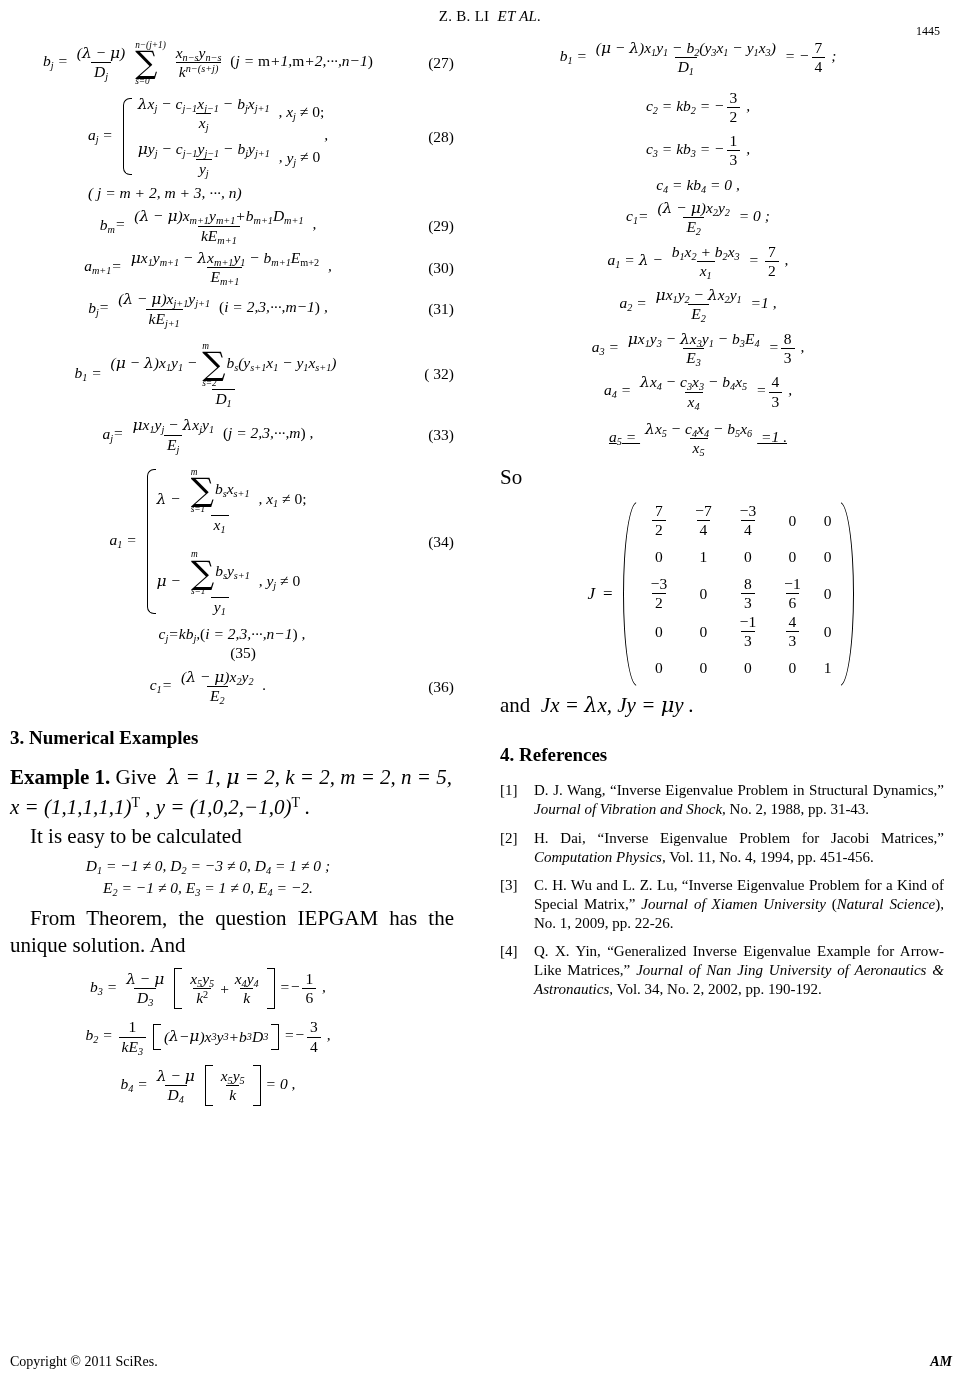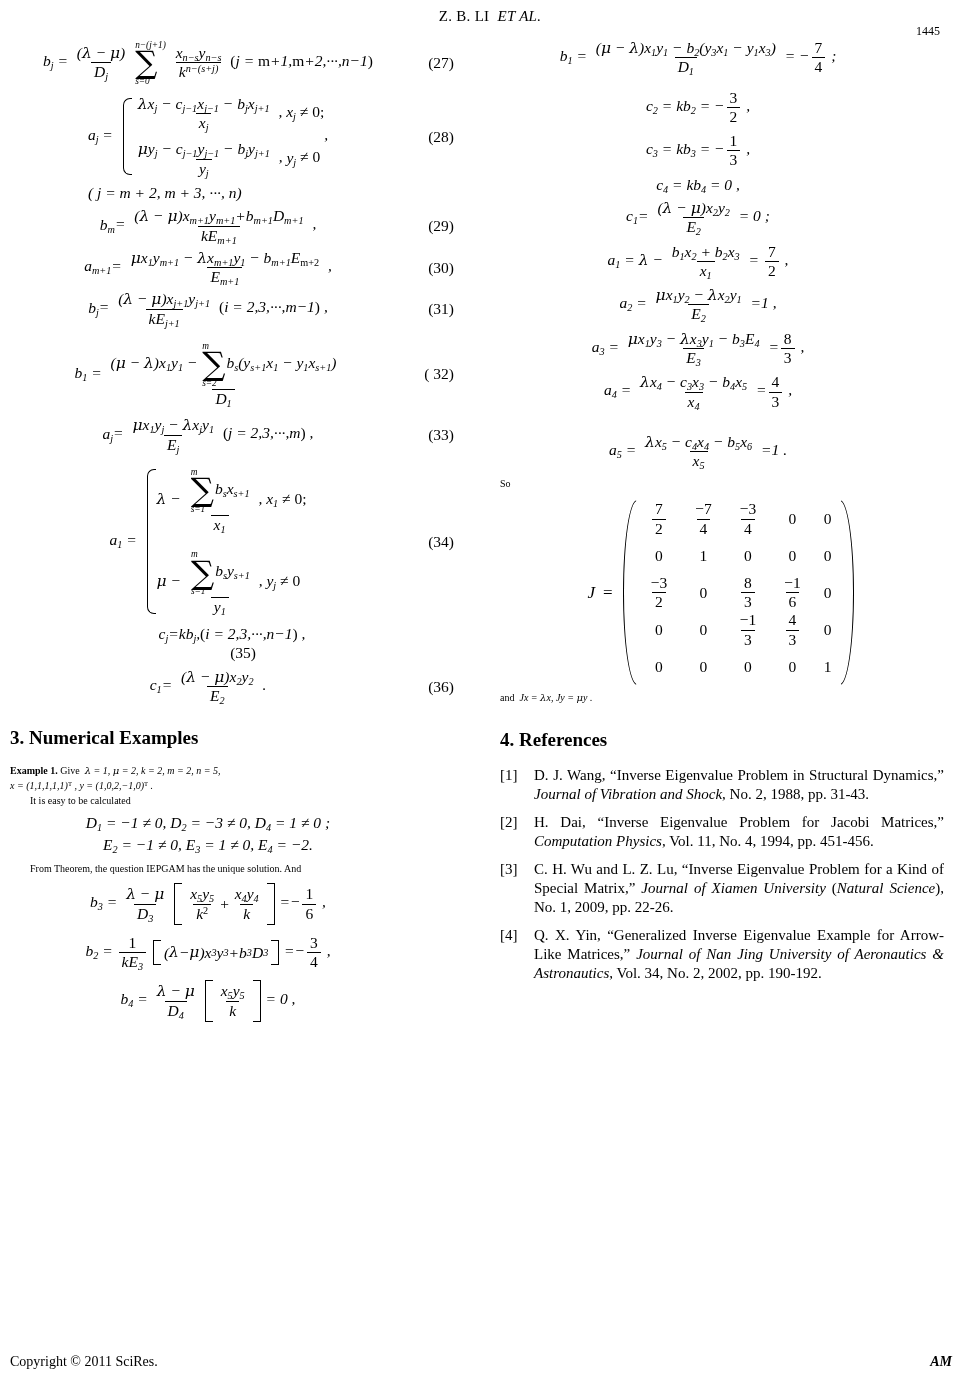--- a/index.html
+++ b/index.html
@@ -186,21 +186,21 @@
 
   
   h2.sec {
     font-size: 19px;
     font-weight: bold;
     margin: 22px 0 14px 0;
     font-family: "Liberation Serif", "DejaVu Serif", serif;
   }
   p.body {
     margin: 0 0 2px 0;
-    font-size: 10px;
+    font-size: 21px;
     text-align: justify;
     line-height: 1.3;
   }
   p.body.indent { text-indent: 20px; }
   .b { font-weight: bold; }
 
   
   .matrix-eq {
     display: flex;
     align-items: center;
@@ -716,21 +716,21 @@
             </span>
           =<span class="frac">
               <span class="num neq">4</span>
               <span class="den neq">3</span>
             </span> ,
         </span>
       </div>
       <div class="eqnum"></div>
     </div>
 
-    <div class="eqrow" style="margin-top:24px;">
+    <div class="eqrow" style="margin-top:11px;text-decoration:underline;">
       <div class="eqbody">
         <span class="math">
           <i>a</i><sub>5</sub> =
           <span class="frac">
               <span class="num"><span class="gk">λ</span><i>x</i><sub>5</sub> − <i>c</i><sub>4</sub><i>x</i><sub>4</sub> − <i>b</i><sub>5</sub><i>x</i><sub>6</sub></span>
               <span class="den"><i>x</i><sub>5</sub></span>
             </span>
           =1 .
         </span>
       </div>

